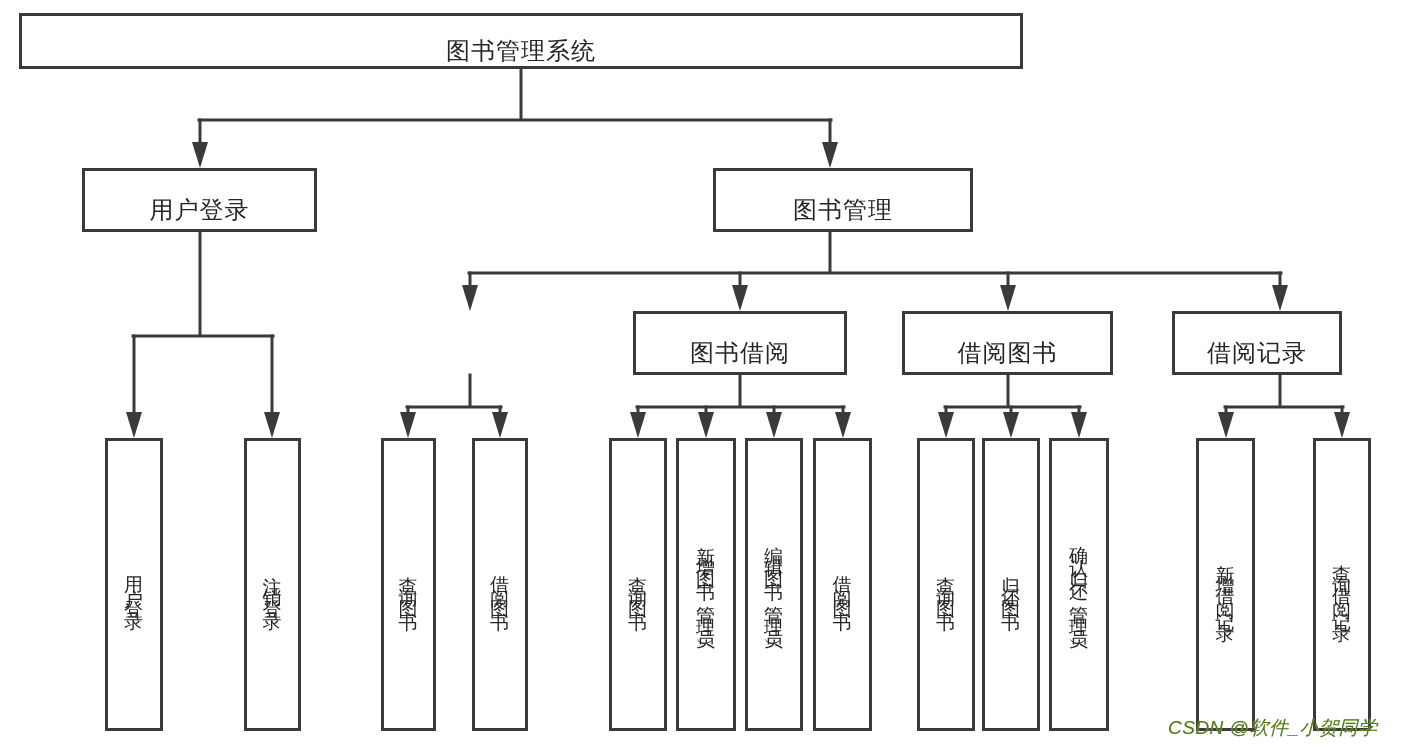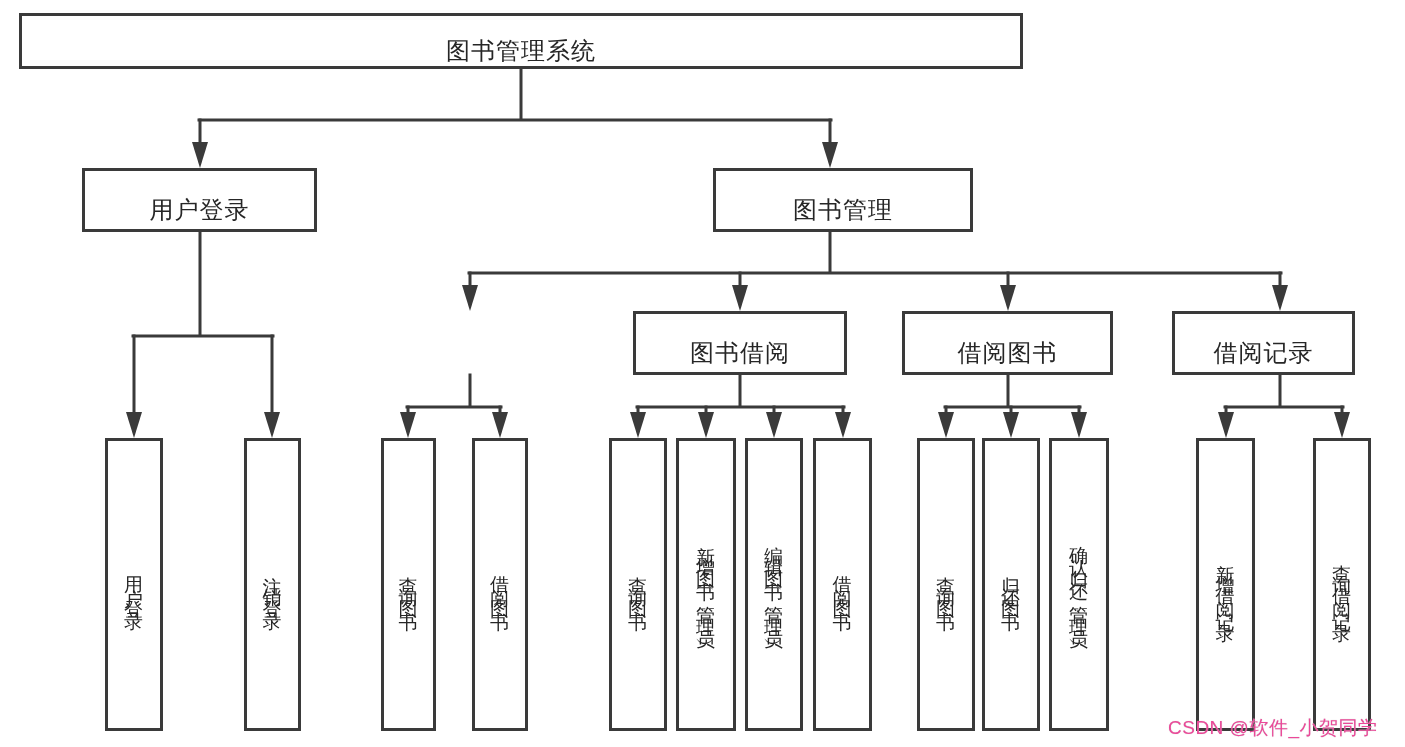--- a/index.html
+++ b/index.html
@@ -14,22 +14,23 @@
     border:3px solid #3a3a3a;display:flex;align-items:center;justify-content:center;
     color:#262626;
   }
   .node.h span{font-size:24px;letter-spacing:1px;white-space:nowrap;margin-top:19px;}
   .node.leaf span{
     writing-mode:vertical-rl;text-orientation:mixed;
     font-size:19px;line-height:1;letter-spacing:12px;white-space:nowrap;
   }
   .watermark{
     position:absolute;left:1168px;top:715px;width:237px;
-    font-size:19px;color:#ec4899;letter-spacing:0.5px;white-space:nowrap;
+    font-size:19px;color:#4d7c0f;letter-spacing:0.5px;white-space:nowrap;
     text-shadow:0 0 1px #c9c9c9;
+    font-style:italic;
   }
 </style>
 </head>
 <body>
 
 <div class="canvas">
 
   <svg class="connectors" width="1405" height="747" viewBox="0 0 1405 747" stroke="#3a3a3a" stroke-width="3" fill="#3a3a3a" stroke-linecap="square">
 
     <g>
@@ -97,21 +98,21 @@
   <div class="node h" style="left:713px;top:168px;width:260px;height:64px">
     <span>图书管理</span>
   </div>
 
   <div class="node h" style="left:633px;top:311px;width:214px;height:64px">
     <span>图书借阅</span>
   </div>
   <div class="node h" style="left:902px;top:311px;width:211px;height:64px">
     <span>借阅图书</span>
   </div>
-  <div class="node h" style="left:1172px;top:311px;width:183px;height:64px">
+  <div class="node h" style="left:1172px;top:311px;width:170px;height:64px">
     <span>借阅记录</span>
   </div>
 
   <div class="node leaf" style="left:105px;top:438px;width:58px;height:293px">
     <span>用户登录</span>
   </div>
   <div class="node leaf" style="left:244px;top:438px;width:57px;height:293px">
     <span>注销登录</span>
   </div>
 

